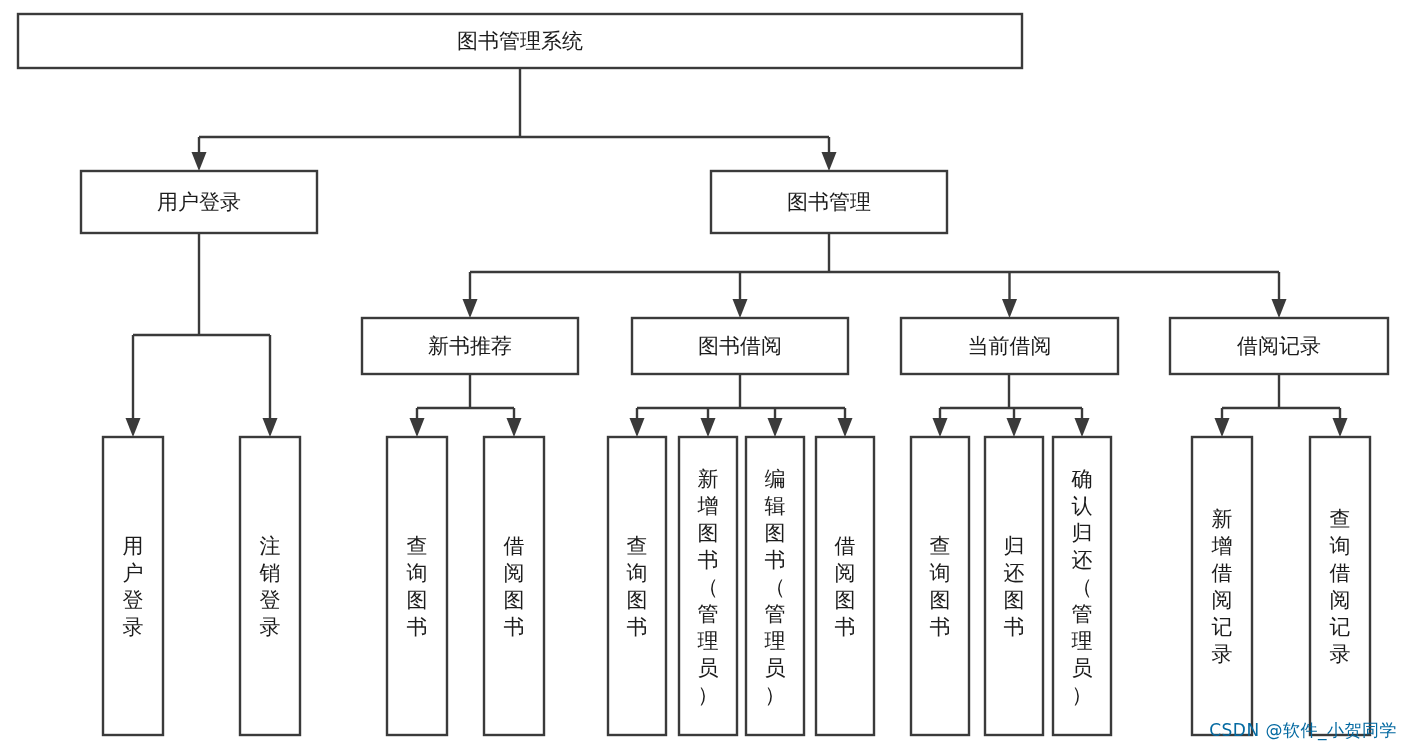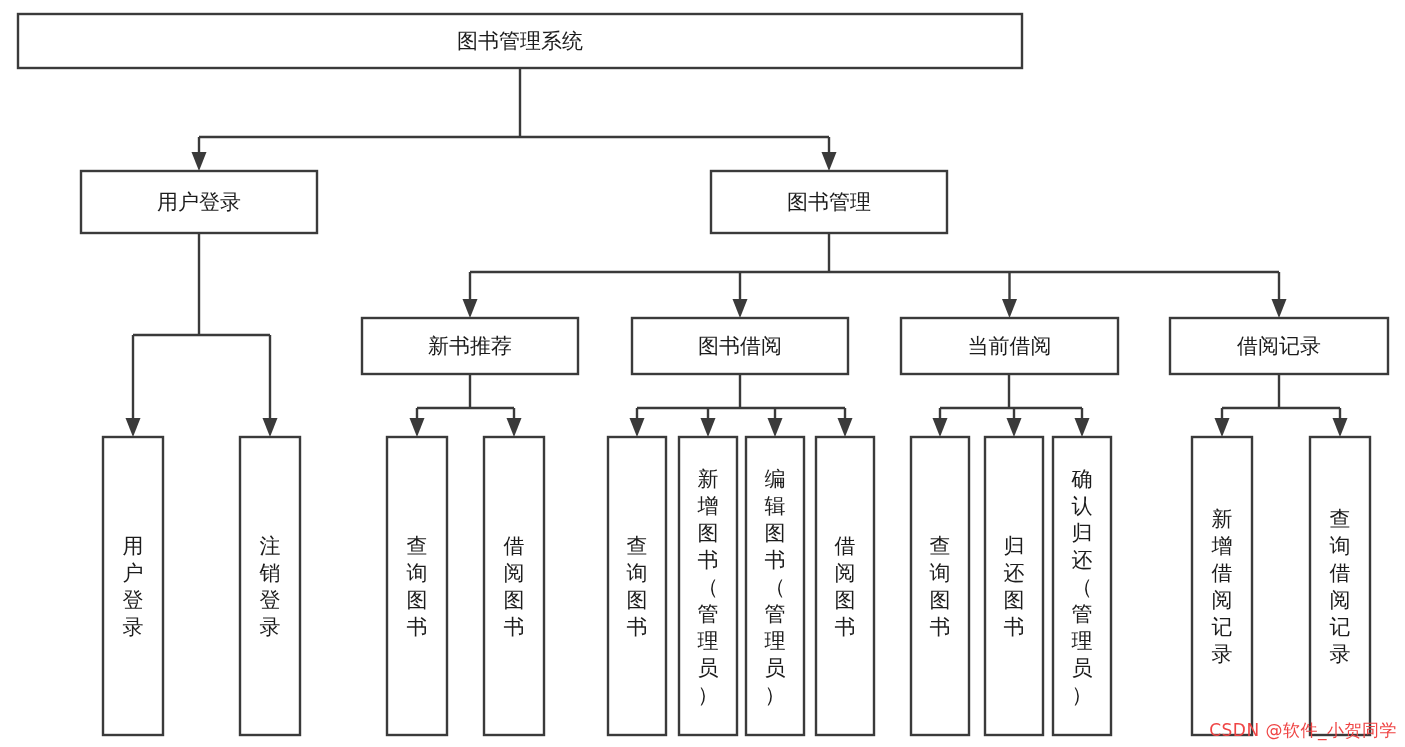--- a/index.html
+++ b/index.html
@@ -54,21 +54,21 @@
     font-size: 21px;
     fill: #1c1c1c;
     text-anchor: middle;
   }
   .watermark {
     position: absolute;
     right: 8px;
     bottom: 5px;
     font-family: "DejaVu Sans", "Liberation Sans", sans-serif;
     font-size: 17px;
-    color: #ef4444;
+    color: #0369a1;
     white-space: nowrap;
     letter-spacing: 0.5px;
     pointer-events: none;
   }
 </style>
 </head>
 <body>
 
 <div id="diagram-root">
   <svg id="tree-svg" viewBox="0 0 1405 747" xmlns="http://www.w3.org/2000/svg">

